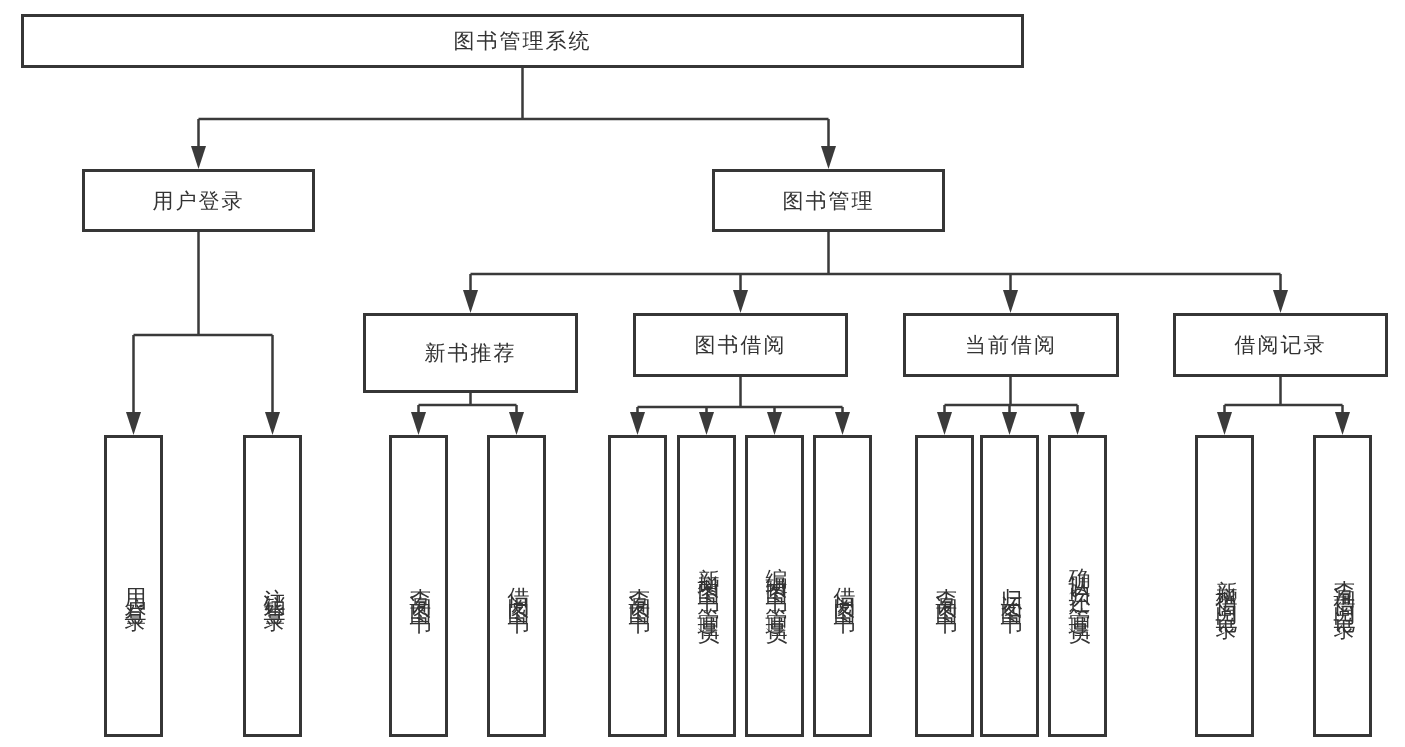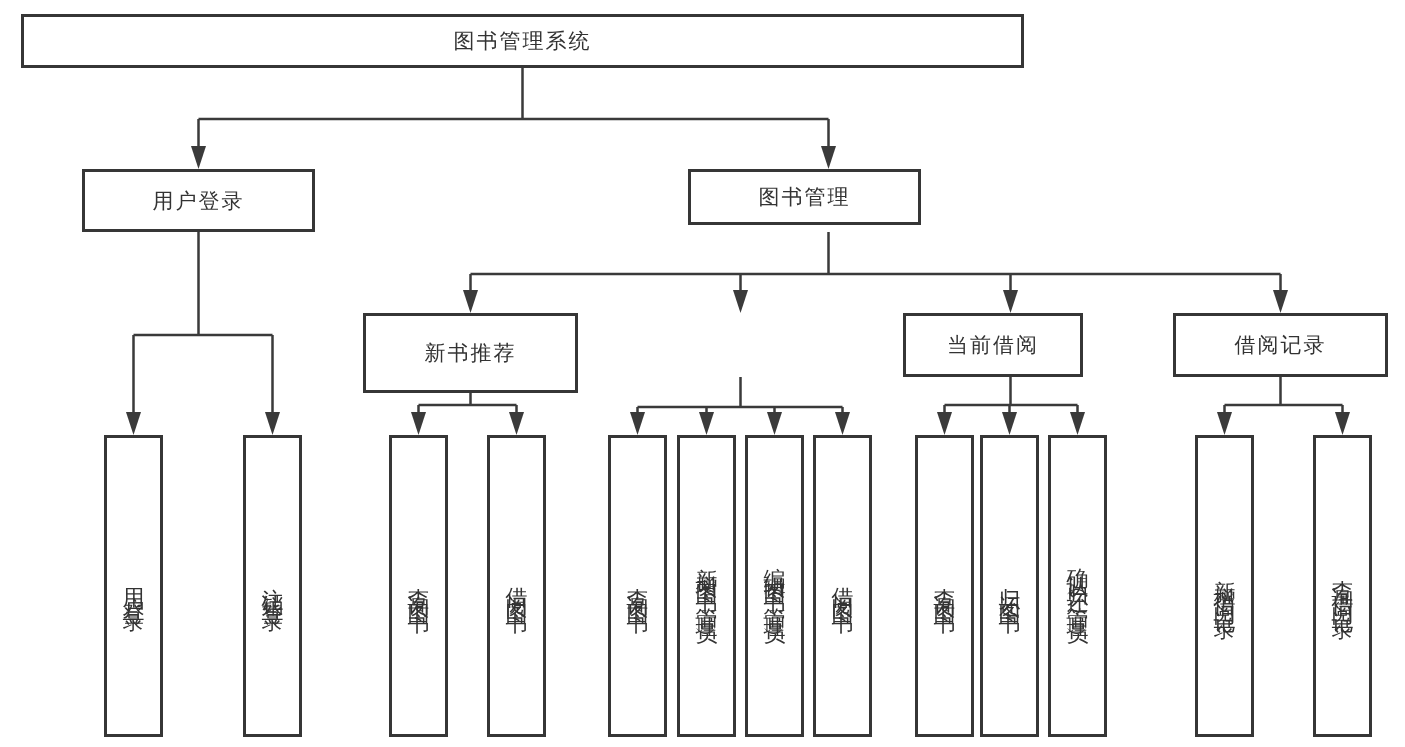--- a/index.html
+++ b/index.html
@@ -1,20 +1,20 @@
 <!DOCTYPE html>
 <html><head>
 <meta charset="utf-8">
 <style>
   html,body{margin:0;padding:0;background:#ffffff;}
   .canvas{
     position:relative;
     width:1405px;height:747px;
     background:#ffffff;
-    font-family:Liberation Serif, serif;
+    font-family:Liberation Mono, monospace;
     overflow:hidden;
   }
   .wires{position:absolute;left:0;top:0;pointer-events:none;}
   .wires path{stroke:#3a3a3a;stroke-width:2.5;fill:none;}
   .wires polygon{fill:#3a3a3a;stroke:none;}
   .node{
     position:absolute;
     box-sizing:border-box;
     border:3px solid #363636;
     background:#ffffff;
@@ -88,28 +88,31 @@
     <polygon points="1335,412 1350,412 1342.5,435"></polygon>
   </svg>
 
   <div class="node h" style="left:21px;top:14px;width:1003px;height:54px">
     <span>图书管理系统</span>
   </div>
 
   <div class="node h" style="left:82px;top:169px;width:233px;height:63px">
     <span>用户登录</span>
   </div>
-  <div class="node h" style="left:688px;top:169px;width:233px;height:56px">
+  <div class="node h" style="left:712px;top:169px;width:233px;height:63px">
     <span>图书管理</span>
   </div>
 
   <div class="node h" style="left:363px;top:313px;width:215px;height:80px">
     <span>新书推荐</span>
   </div>
-  <div class="node h" style="left:903px;top:313px;width:180px;height:64px">
+  <div class="node h" style="left:633px;top:313px;width:215px;height:64px">
+    <span>图书借阅</span>
+  </div>
+  <div class="node h" style="left:903px;top:313px;width:216px;height:64px">
     <span>当前借阅</span>
   </div>
   <div class="node h" style="left:1173px;top:313px;width:215px;height:64px">
     <span>借阅记录</span>
   </div>
 
   <div class="node v" style="left:104px;top:435px;width:59px;height:302px">
     <span>用户登录</span>
   </div>
   <div class="node v" style="left:243px;top:435px;width:59px;height:302px">

